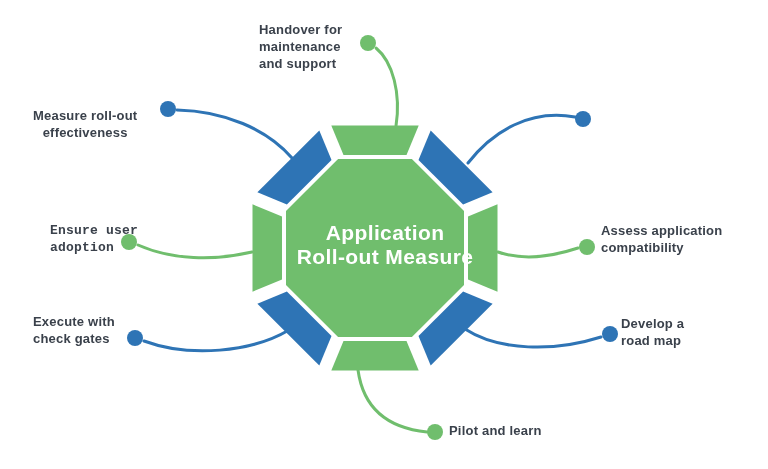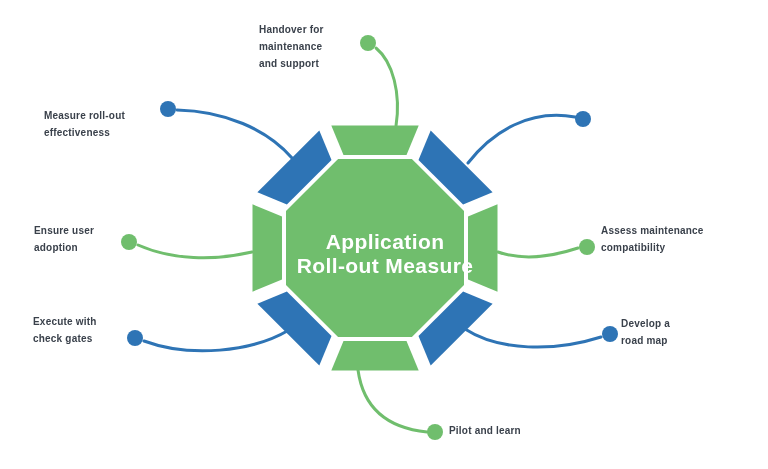--- a/index.html
+++ b/index.html
@@ -14,38 +14,38 @@
   .stage{
     position:relative;
     width:768px;height:469px;
     background:var(--bg);
     overflow:hidden;
     font-family:"Liberation Sans", sans-serif;
   }
   .stage svg{position:absolute;left:0;top:0;width:768px;height:469px;}
   .node-label{
     position:absolute;
-    font-size:10px;
+    font-size:13px;
     line-height:17px;
     font-weight:600;
     letter-spacing:0.2px;
     color:var(--label-text);
     white-space:pre-line;
   }
-  #label-measure   {left:44px;  top:107px;}
-  #label-ensure    {left:34px;  top:222px;}
+  #label-measure   {left:33px;  top:107px;text-align:center;}
+  #label-ensure    {left:50px;  top:222px;font-family:Liberation Mono, monospace;}
   #label-execute   {left:33px;  top:313px;}
   #label-handover  {left:259px; top:21px;}
   #label-understand{left:600px; top:109px;}
   #label-assess    {left:601px; top:222px;}
   #label-develop   {left:621px; top:315px;}
   #label-pilot     {left:449px; top:422px;}
   .center-label{
     position:absolute;
-    left:253px; top:230px; width:264px;
+    left:253px; top:221px; width:264px;
     text-align:center;
     font-size:21px;
     line-height:24px;
     font-weight:600;
     letter-spacing:0.4px;
     color:var(--center-text);
   }
   path.connector{fill:none;stroke-width:3;stroke-linecap:round;}
 </style>
 </head>
@@ -86,21 +86,21 @@
   </svg>
 
   <div class="center-label">
     <div>Application</div>
     <div>Roll-out Measure</div>
   </div>
 
   <div class="node-label" id="label-handover">Handover for
 maintenance
 and support</div>
-  <div class="node-label" id="label-assess">Assess maintenance
+  <div class="node-label" id="label-assess">Assess application
 compatibility</div>
   <div class="node-label" id="label-develop">Develop a
 road map</div>
   <div class="node-label" id="label-execute">Execute with
 check gates</div>
   <div class="node-label" id="label-pilot">Pilot and learn</div>
   <div class="node-label" id="label-ensure">Ensure user
 adoption</div>
   <div class="node-label" id="label-measure">Measure roll-out
 effectiveness</div>

